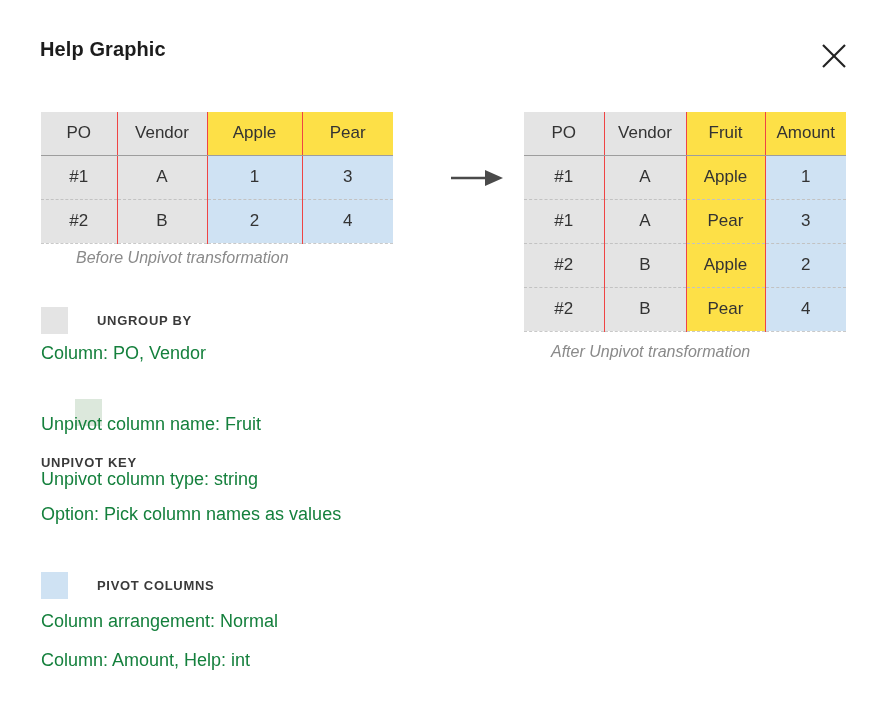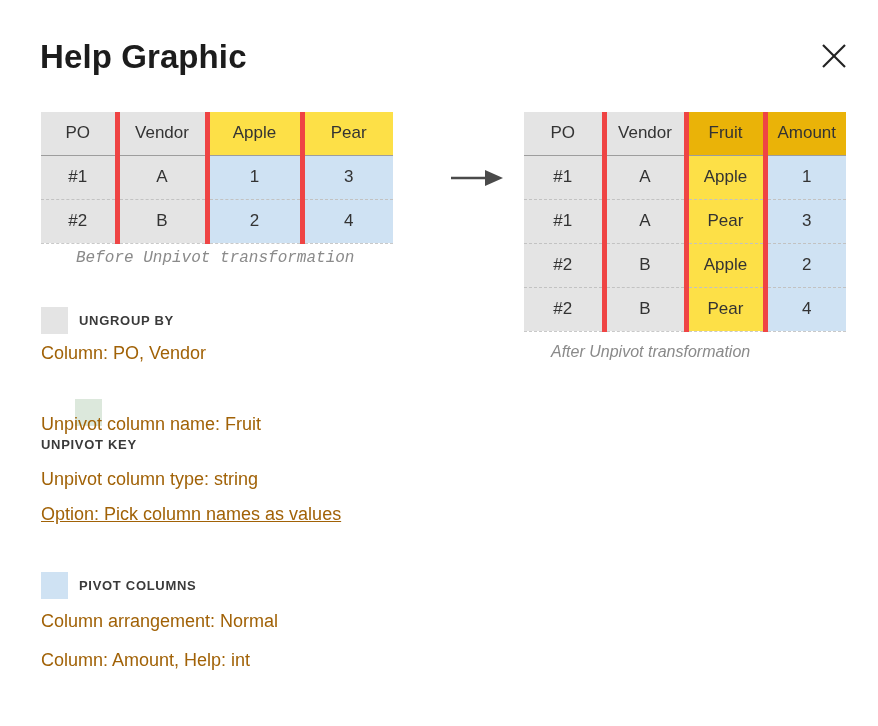--- a/index.html
+++ b/index.html
@@ -14,21 +14,21 @@
     font-family: "Liberation Sans", sans-serif;
     color: #2b2b2b;
     overflow: hidden;
   }
 
   
   #page-title {
     position: absolute;
     left: 40px;
     top: 38px;
-    font-size: 33px;
+    font-size: 20px;
     font-weight: bold;
     color: #1c1c1c;
     letter-spacing: 0.1px;
   }
   #close-button {
     position: absolute;
     left: 817px;
     top: 39px;
     width: 34px;
     height: 34px;
@@ -45,21 +45,21 @@
     border-collapse: collapse;
     table-layout: fixed;
     font-size: 17px;
     color: #333333;
   }
   .grid-table td, .grid-table th {
     padding: 0;
     text-align: center;
     font-weight: normal;
     vertical-align: middle;
-    border-right: 5px solid #ef4444;
+    border-right: 1px solid #ef4444;
     box-sizing: border-box;
   }
   .grid-table th {
     height: 43px;
     font-size: 17px;
     color: #333333;
     border-bottom: 1px solid #9d9d9d;
   }
   .grid-table td {
     height: 44px;
@@ -69,80 +69,80 @@
   }
   .grid-table tr.data-row:first-of-type td {
     border-top: none;
   }
   .grid-table tr.last-row td {
     border-bottom: 1px dashed #c9c9c9;
   }
   .c-gray  { background: #e4e4e4; }
   .c-green { background: #fde047; }
   .c-blue  { background: #cfe2f3; }
-  .c-none  { background: #eab308; }
+  .c-none  { background: #fde047; }
   .no-right-border { border-right: none !important; }
 
   #table-before { left: 41px; top: 112px; width: 352px; }
   #table-after  { left: 524px; top: 112px; width: 322px; }
 
   .caption {
     position: absolute;
     font-style: italic;
     font-size: 16px;
     color: #8a8a8a;
     white-space: nowrap;
   }
-  #caption-before { left: 76px; top: 249px; font-family: Liberation Mono, monospace; }
+  #caption-before { left: 76px; top: 249px; }
   #caption-after  { left: 551px; top: 343px; }
 
   
   #transform-arrow {
     position: absolute;
     left: 451px;
     top: 166px;
     width: 60px;
     height: 24px;
   }
 
   
   .legend-head {
     position: absolute;
     left: 41px;
     display: flex;
     align-items: center;
-    gap: 11px;
+    gap: 29px;
   }
   .swatch {
     width: 27px;
     height: 27px;
     flex: 0 0 auto;
   }
   .legend-label {
     font-size: 13px;
     font-weight: bold;
     letter-spacing: 0.7px;
     color: #3a3a3a;
     white-space: nowrap;
   }
   .body-line {
     position: absolute;
     left: 41px;
     font-size: 18px;
-    color: #a16207;
+    color: #15803d;
     white-space: nowrap;
   }
 
   #legend-ungroup-head { top: 307px; }
   #line-ungroup-0      { top: 343px; }
 
   #legend-key-head     { top: 399px; flex-direction: column; }
   #line-key-0          { top: 414px; }
   #line-key-1          { top: 469px; }
-  #line-key-2          { top: 504px; text-decoration: underline; }
+  #line-key-2          { top: 504px; }
 
   #legend-pivot-head   { top: 566px; margin-top: 6px; }
   #line-pivot-0        { top: 611px; }
   #line-pivot-1        { top: 650px; }
 </style>
 </head>
 <body>
 
 <div id="page-title">Help Graphic</div>
 

